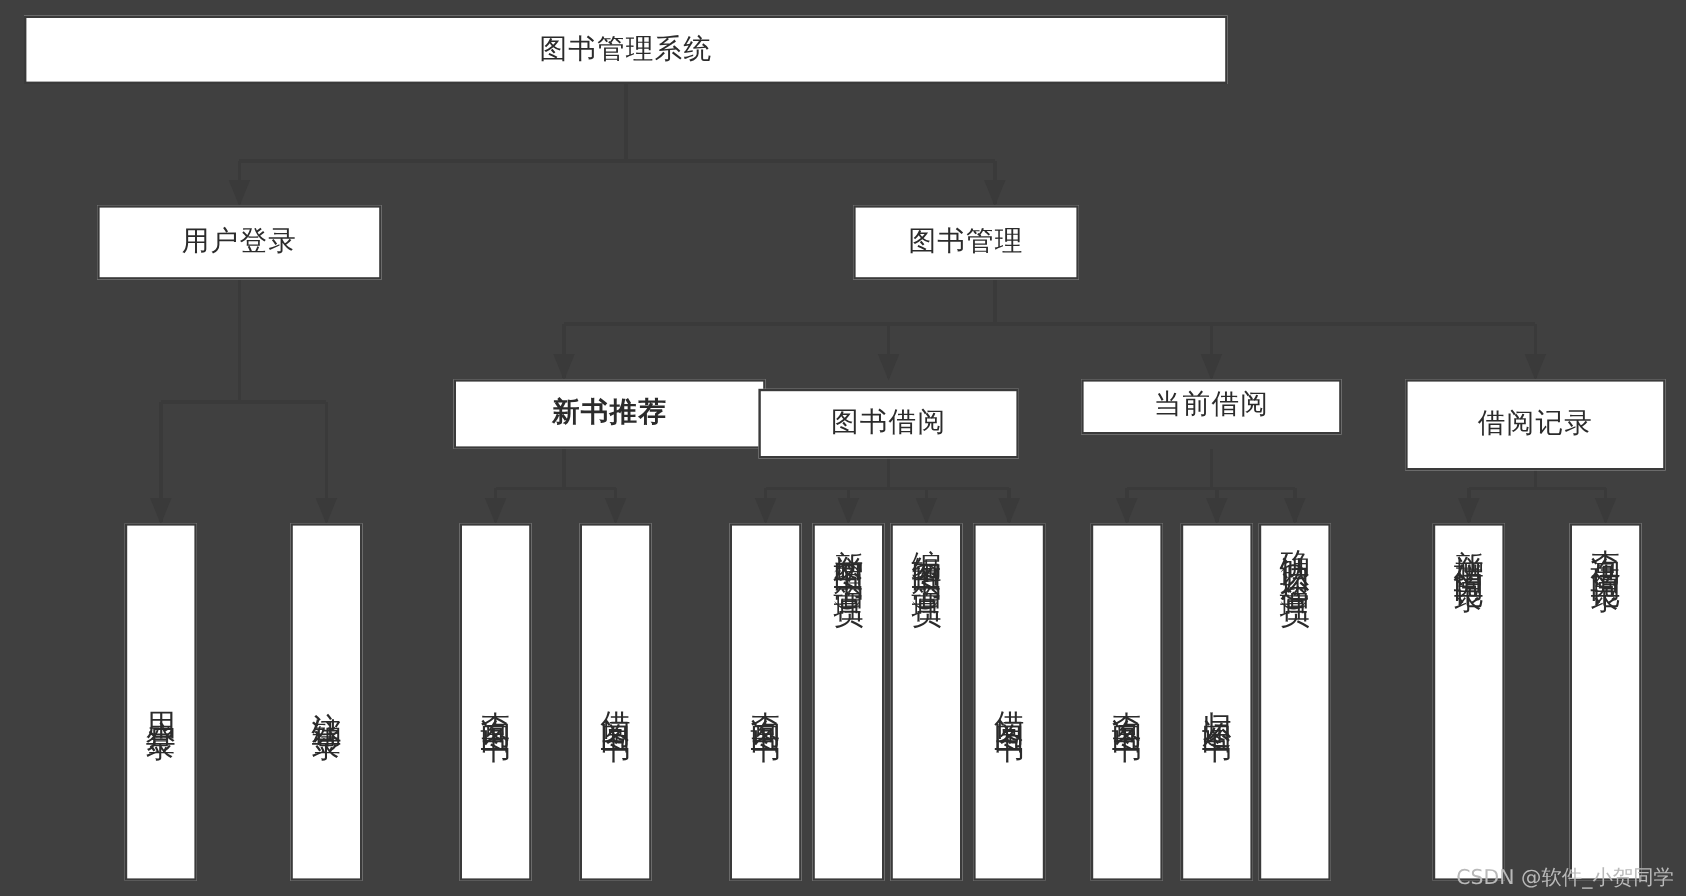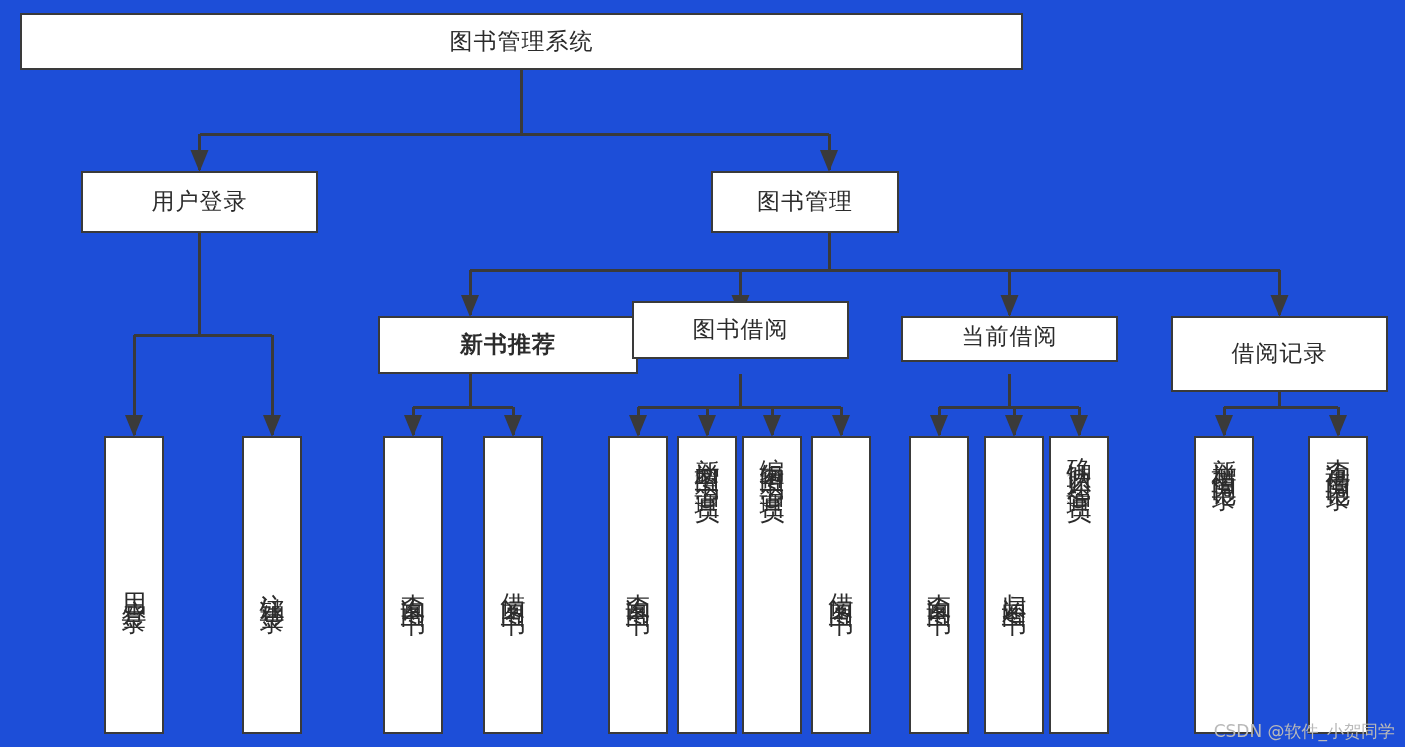--- a/index.html
+++ b/index.html
@@ -5,21 +5,21 @@
 <style>
   html,body{margin:0;padding:0;background:#ffffff;}
   body{
     font-family:"DejaVu Sans","Liberation Sans",sans-serif;
     -webkit-font-smoothing:antialiased;
   }
   #canvas{
     position:relative;
     width:1405px;
     height:747px;
-    background:#1d4ed8;
+    background:#404040;
     overflow:hidden;
   }
   #edges{
     position:absolute;
     left:0; top:0;
     width:1405px; height:747px;
     pointer-events:none;
   }
   .node{
     position:absolute;
@@ -135,21 +135,21 @@
       </div>
       <div class="node h" style="left: 81px; top: 171px; width: 237px; height: 62px;">
         <span class="label">用户登录</span>
       </div>
       <div class="node h" style="left: 711px; top: 171px; width: 188px; height: 62px;">
         <span class="label">图书管理</span>
       </div>
       <div class="node h" style="left: 378px; top: 316px; width: 260px; height: 58px; font-weight: bold;">
         <span class="label">新书推荐</span>
       </div>
-      <div class="node h" style="left: 632px; top: 301px; width: 217px; height: 58px;">
+      <div class="node h" style="left: 632px; top: 324px; width: 217px; height: 58px;">
         <span class="label">图书借阅</span>
       </div>
       <div class="node h" style="left: 901px; top: 316px; width: 217px; height: 46px; font-family: Liberation Mono, monospace;">
         <span class="label">当前借阅</span>
       </div>
       <div class="node h" style="left: 1171px; top: 316px; width: 217px; height: 76px;">
         <span class="label">借阅记录</span>
       </div>
       <div class="node v mid" style="left: 104px; top: 436px; width: 60px; height: 298px;">
         <span class="label">用户登录</span>

